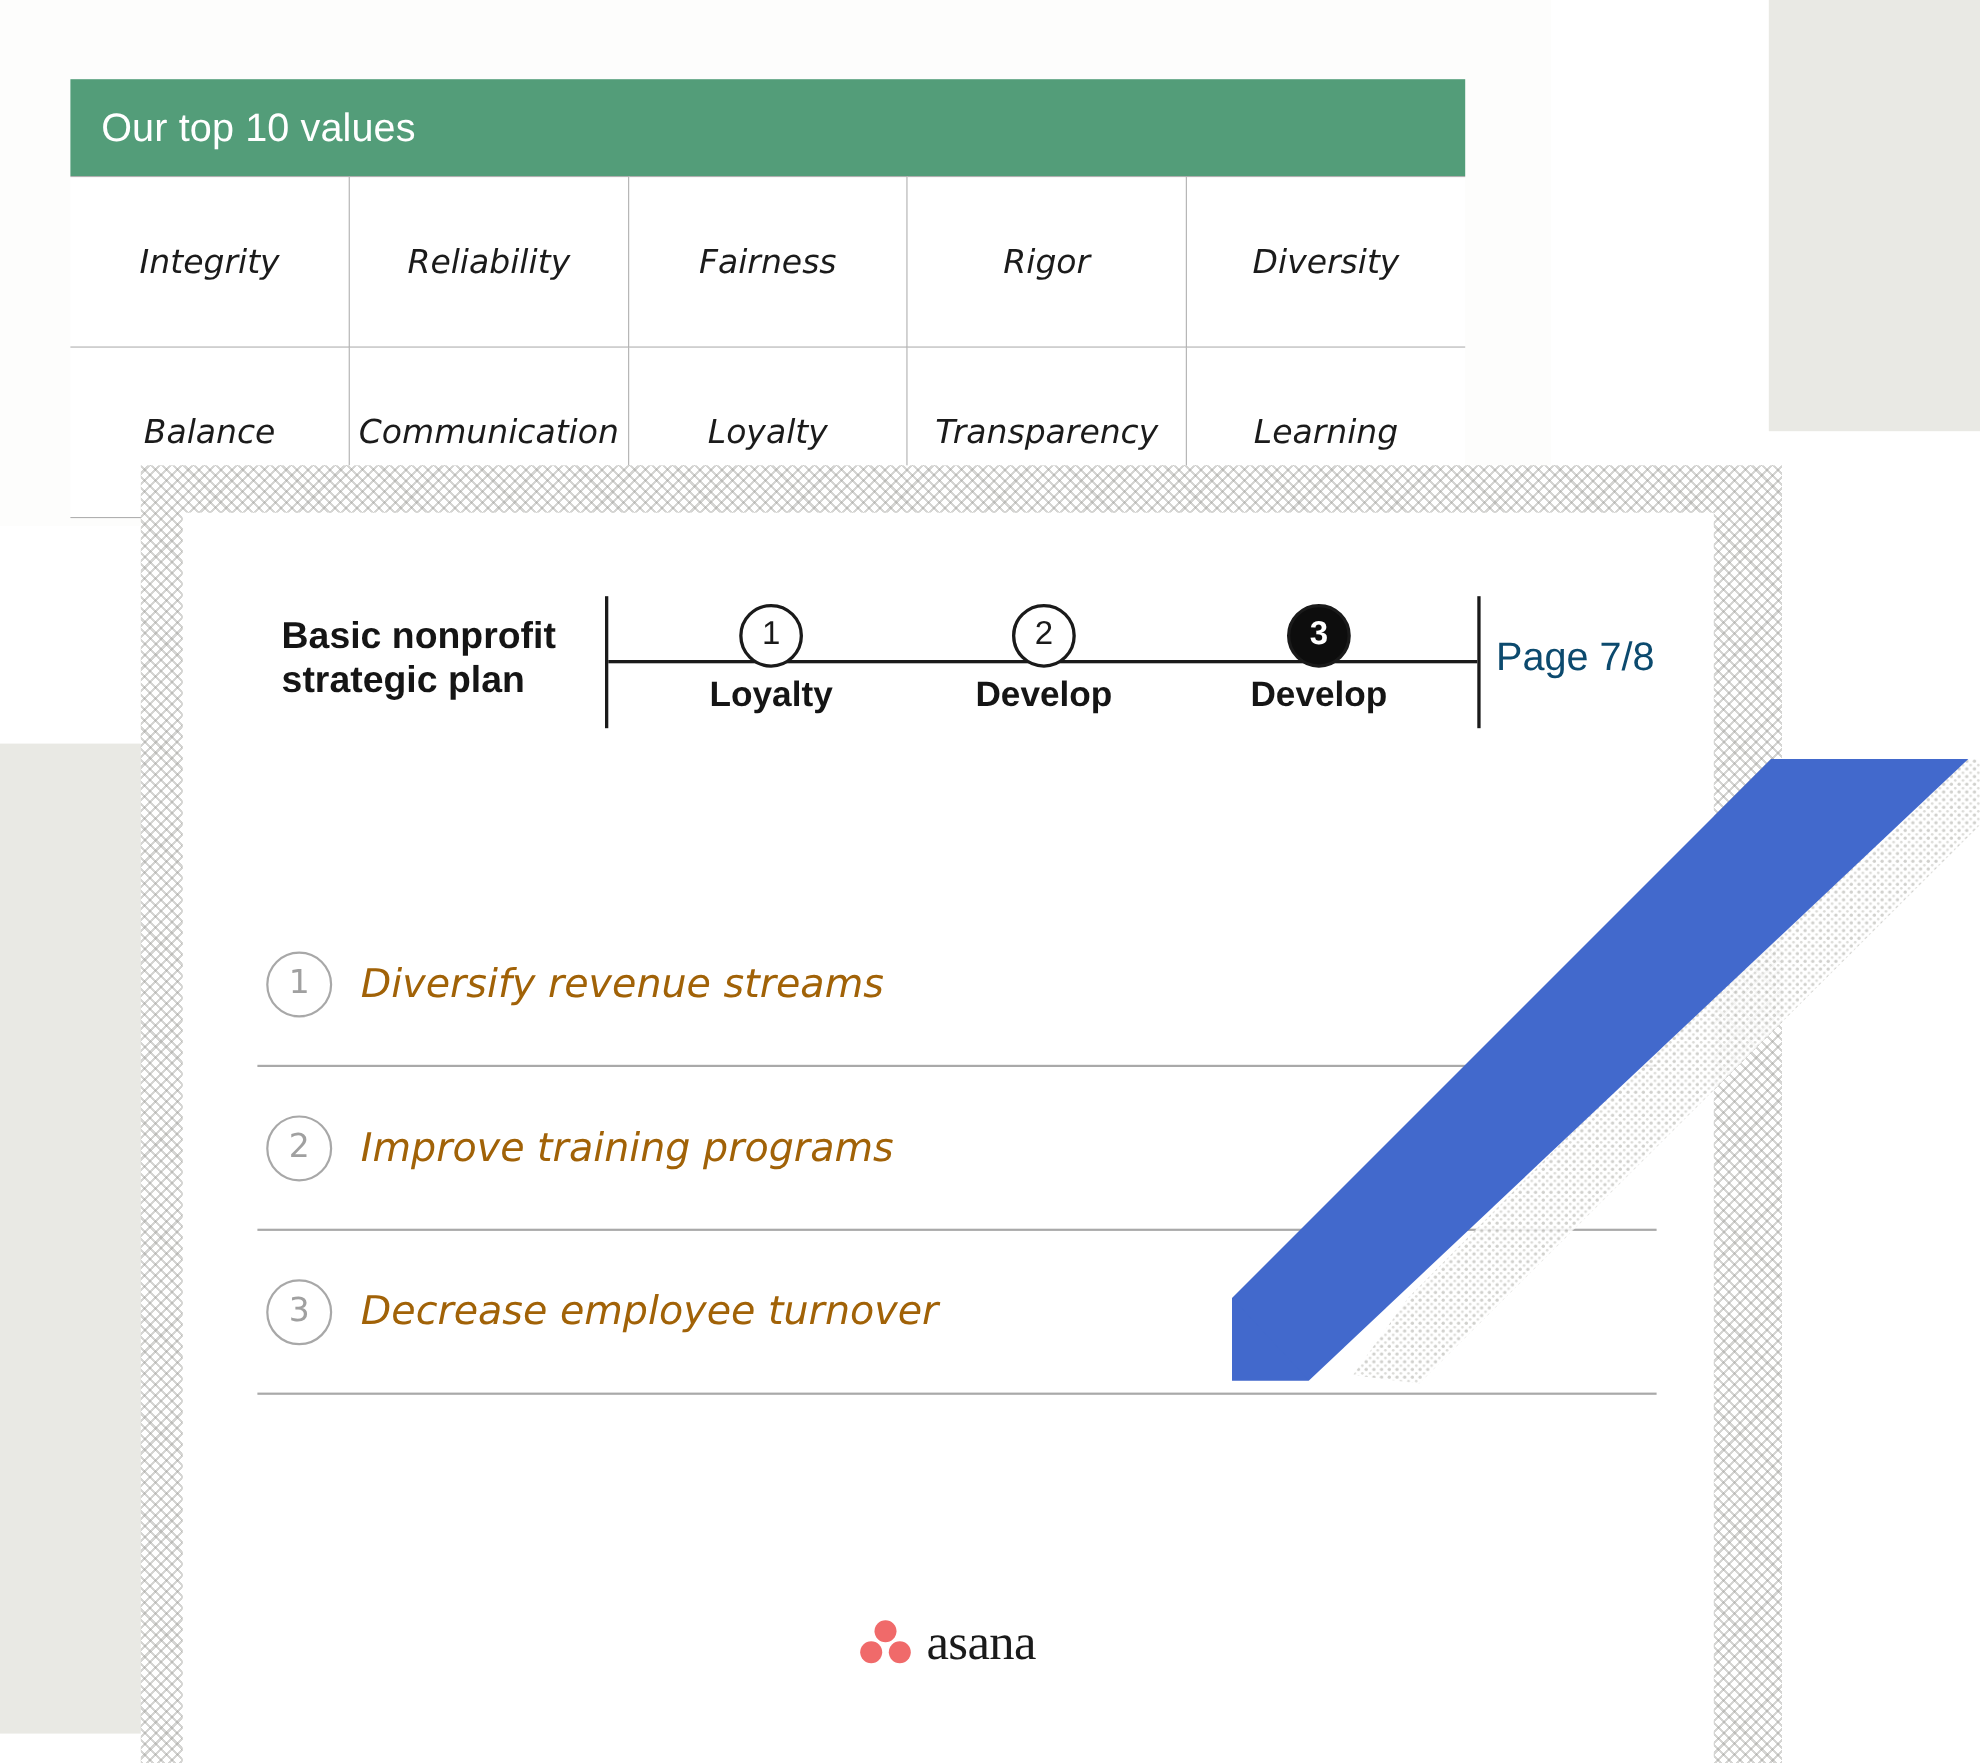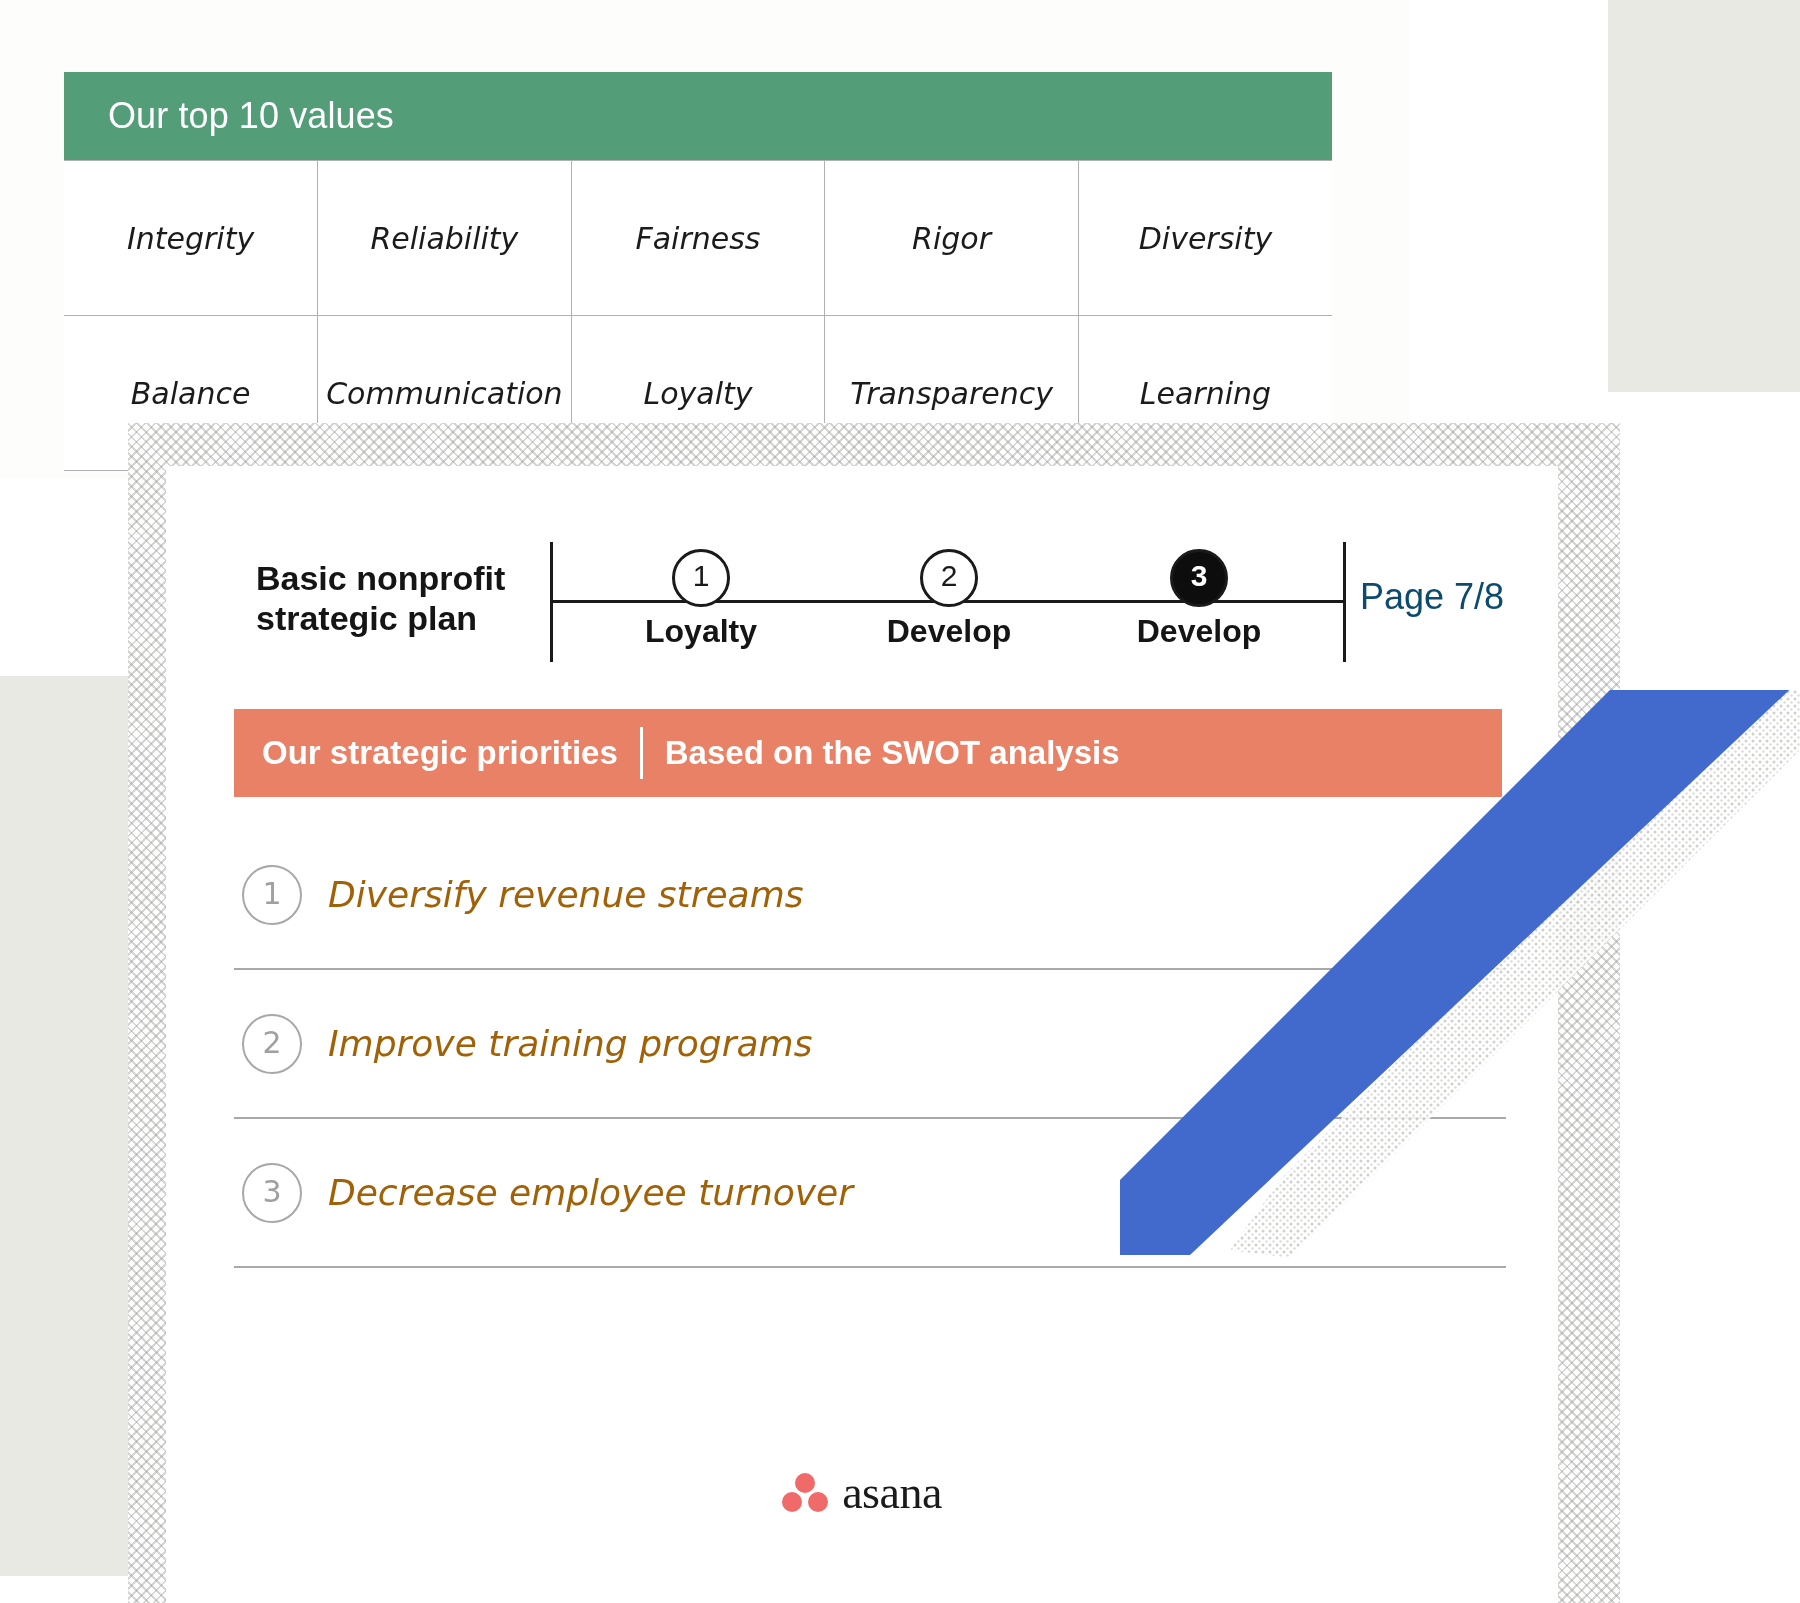--- a/index.html
+++ b/index.html
@@ -71,21 +71,21 @@
     height: 88px;
     background: #539d79;
     display: flex;
     align-items: center;
   }
   .values-header-title {
     color: #ffffff;
     font-size: 36px;
     font-weight: 400;
     letter-spacing: 0.1px;
-    padding-left: 44px;
+    padding-left: 28px;
   }
   .values-table {
     position: absolute;
     left: 64px;
     top: 160px;
     width: 1268px;
     border-collapse: collapse;
     table-layout: fixed;
   }
   .values-table td {
@@ -375,25 +375,20 @@
         <div class="step s3 active">
           <div class="step-circle">3</div>
           <div class="step-label">Develop</div>
         </div>
       </div>
 
       <div class="plan-divider-right"></div>
       <div class="page-count">Page 7/8</div>
     </div>
 
-    <div class="priorities-banner">
-      <span class="banner-left">Our strategic priorities</span>
-      <span class="banner-sep"></span>
-      <span class="banner-right">Based on the SWOT analysis</span>
-    </div>
 
     <div class="priority-list">
       <div class="priority-item">
         <div class="priority-num">1</div>
         <div class="priority-text">Diversify revenue streams</div>
       </div>
       <div class="priority-item">
         <div class="priority-num">2</div>
         <div class="priority-text">Improve training programs</div>
       </div>

